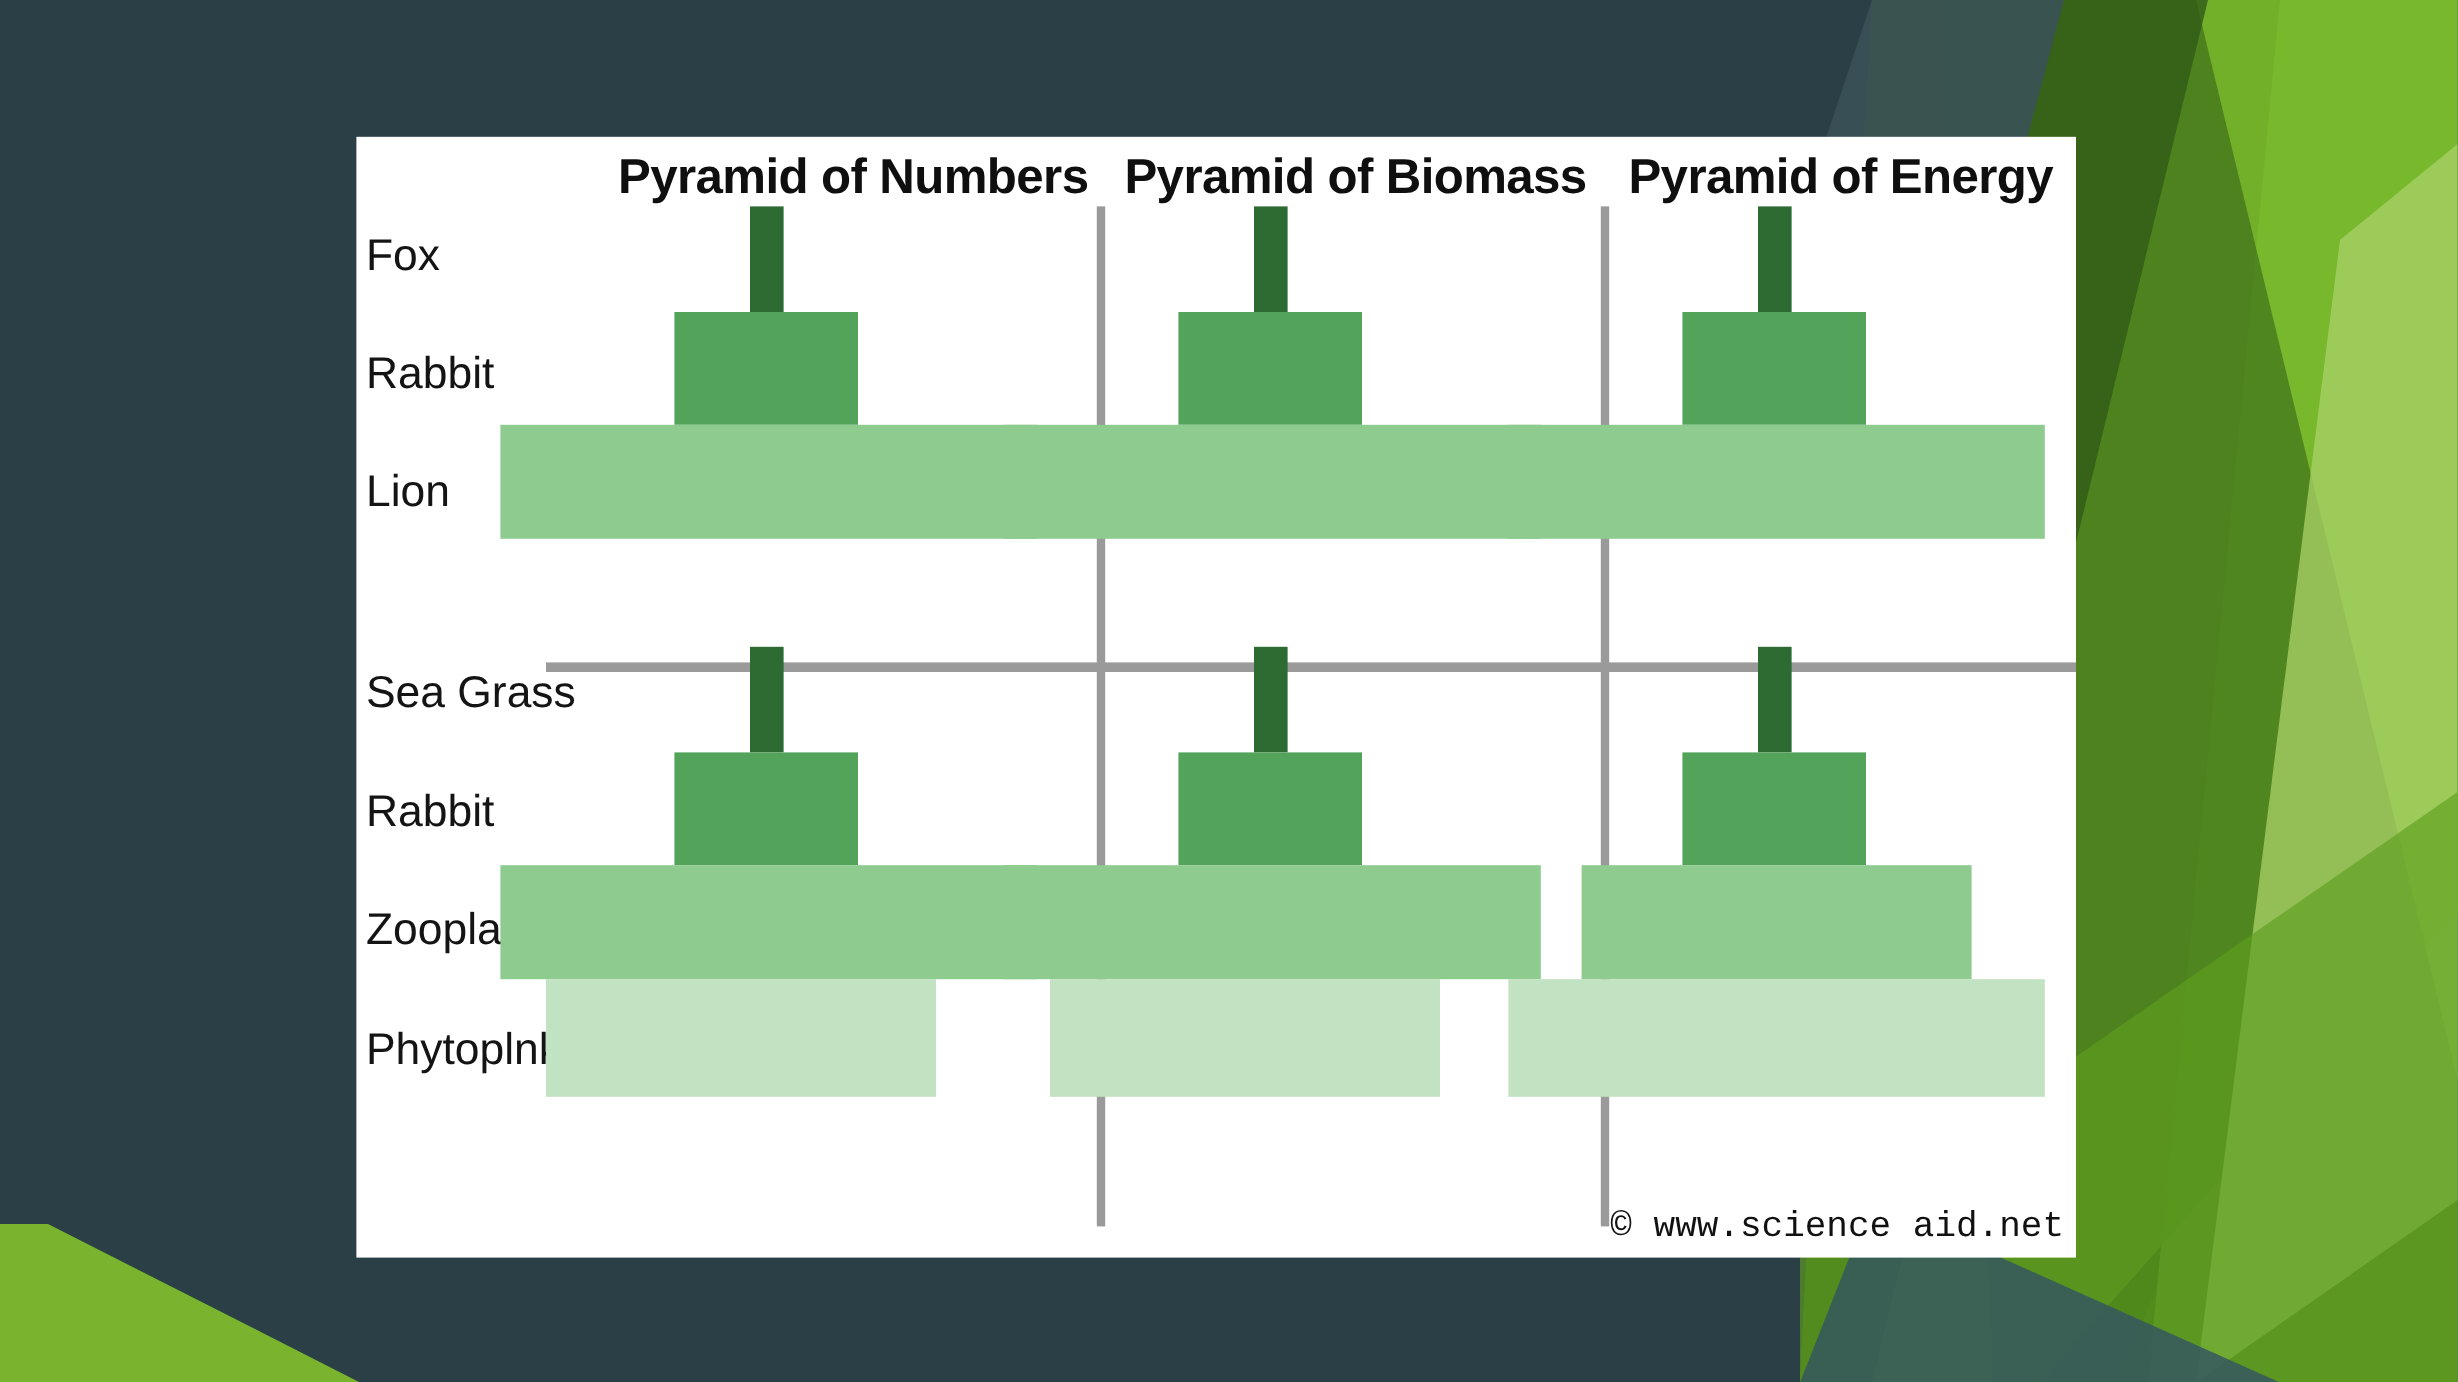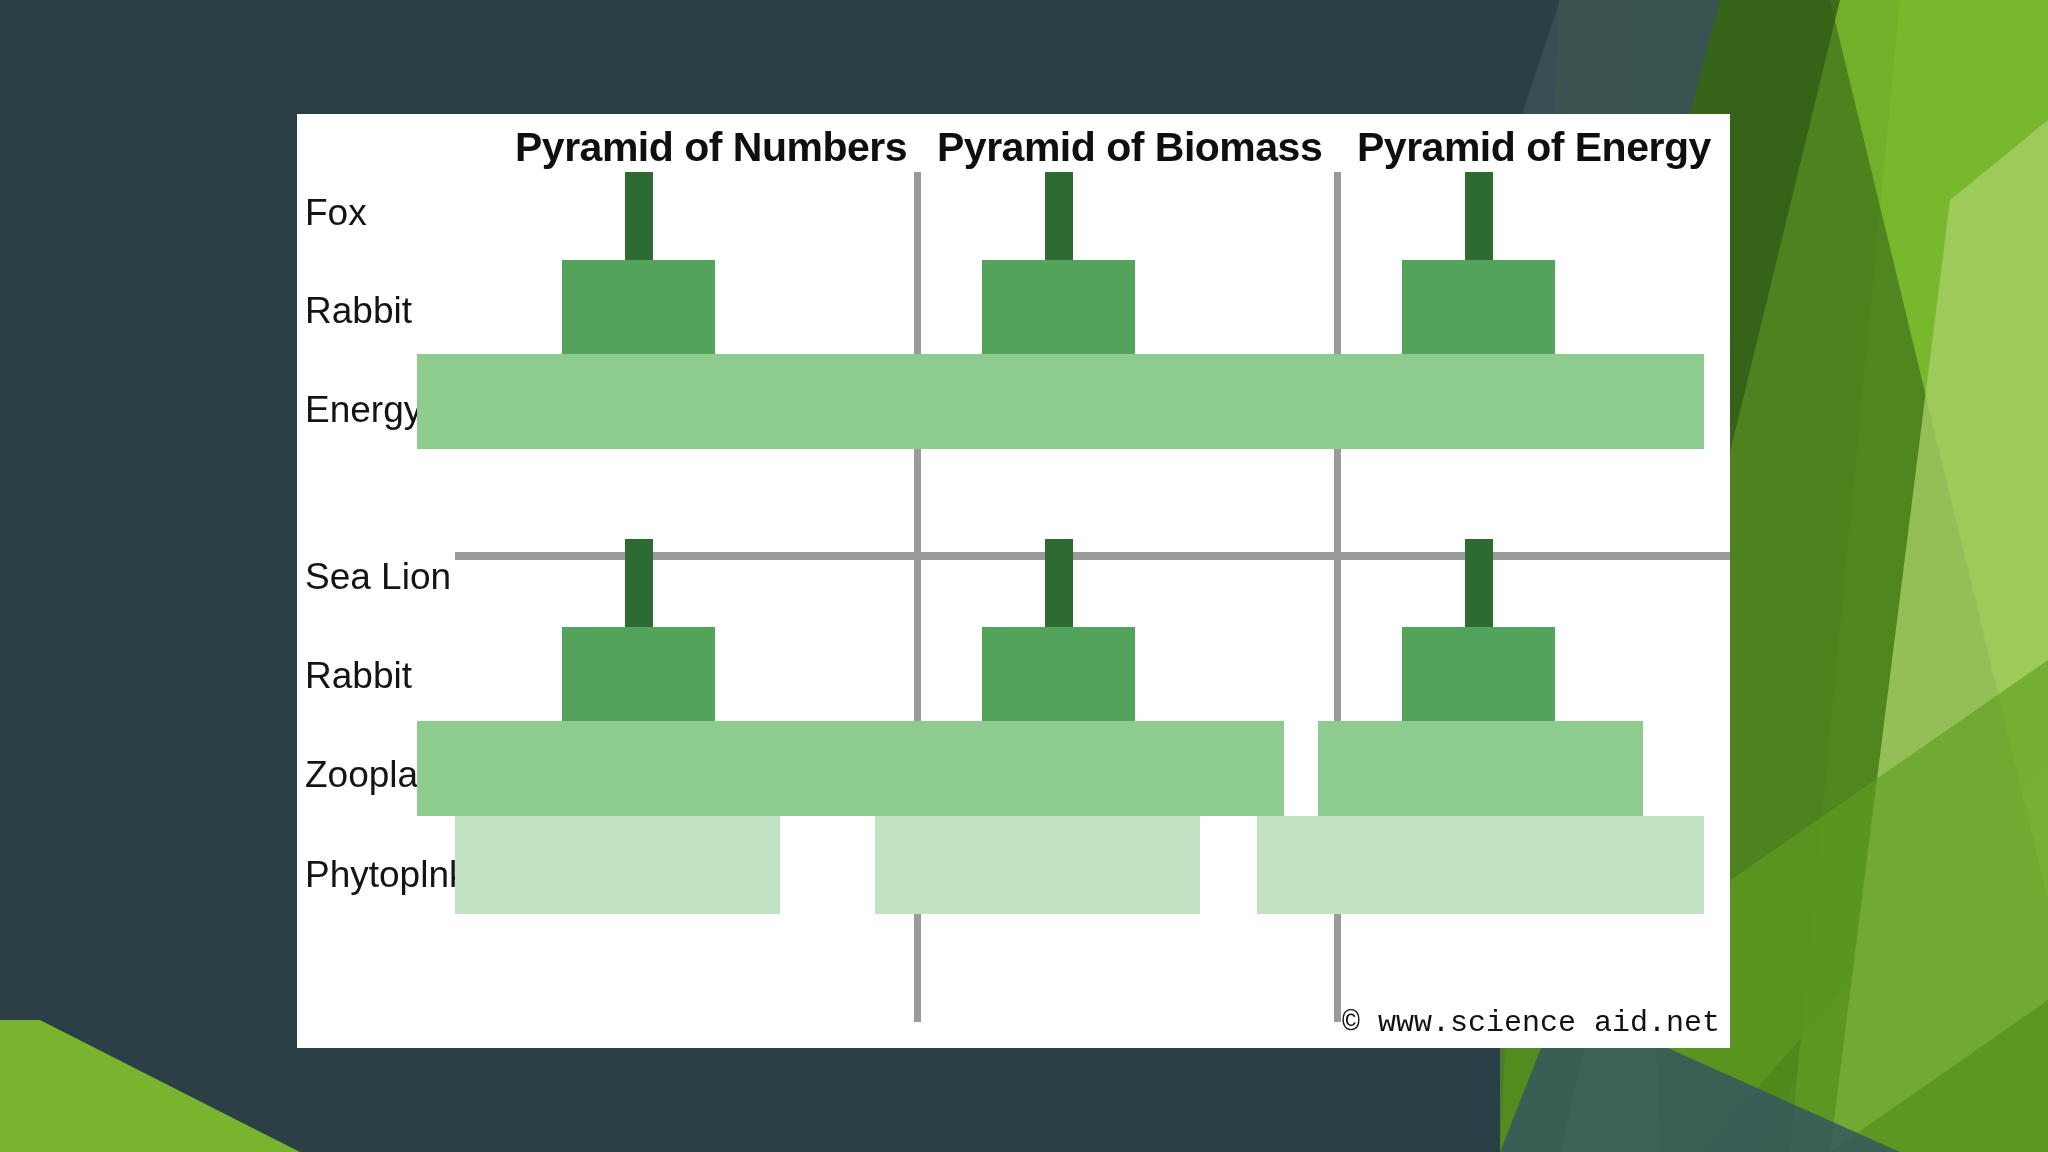--- a/index.html
+++ b/index.html
@@ -100,23 +100,23 @@
 </div>
 
 <div id="figure-card">
 
   <div class="col-title" id="title-numbers">Pyramid of Numbers</div>
   <div class="col-title" id="title-energy">Pyramid of Energy</div>
   <div class="col-title" id="title-biomass">Pyramid of Biomass</div>
 
   <div class="row-label" style="top:78px">Fox</div>
   <div class="row-label" style="top:176px">Rabbit</div>
-  <div class="row-label" style="top:275px">Energy</div>
+  <div class="row-label" style="top:275px">Lion</div>
 
-  <div class="row-label" style="top:442px">Sea Lion</div>
+  <div class="row-label" style="top:442px">Sea Grass</div>
   <div class="row-label" style="top:541px">Rabbit</div>
   <div class="row-label" style="top:640px">Zooplankton</div>
   <div class="row-label" style="top:740px">Phytoplnkton</div>
 
   <div class="v-divider" style="left:617px;top:58px;height:850px"></div>
   <div class="v-divider" style="left:1037px;top:58px;height:850px"></div>
   <div class="h-divider" style="left:158px;top:438px;width:1275px"></div>
 
   <div class="pyr">
     <div class="bar" style="left:328px;top:58px;width:28px;height:88px;background:#2e6b32;"></div>

